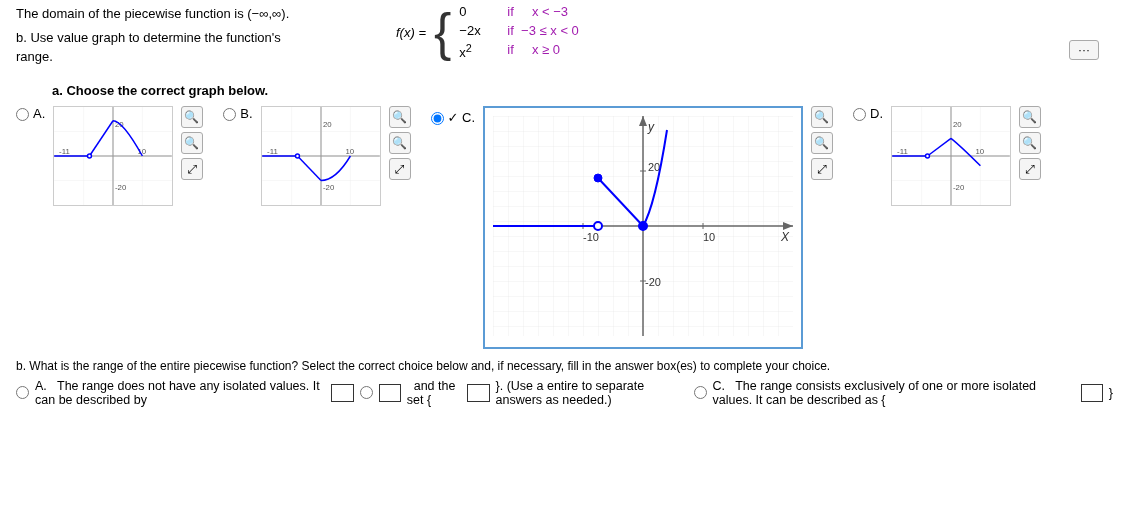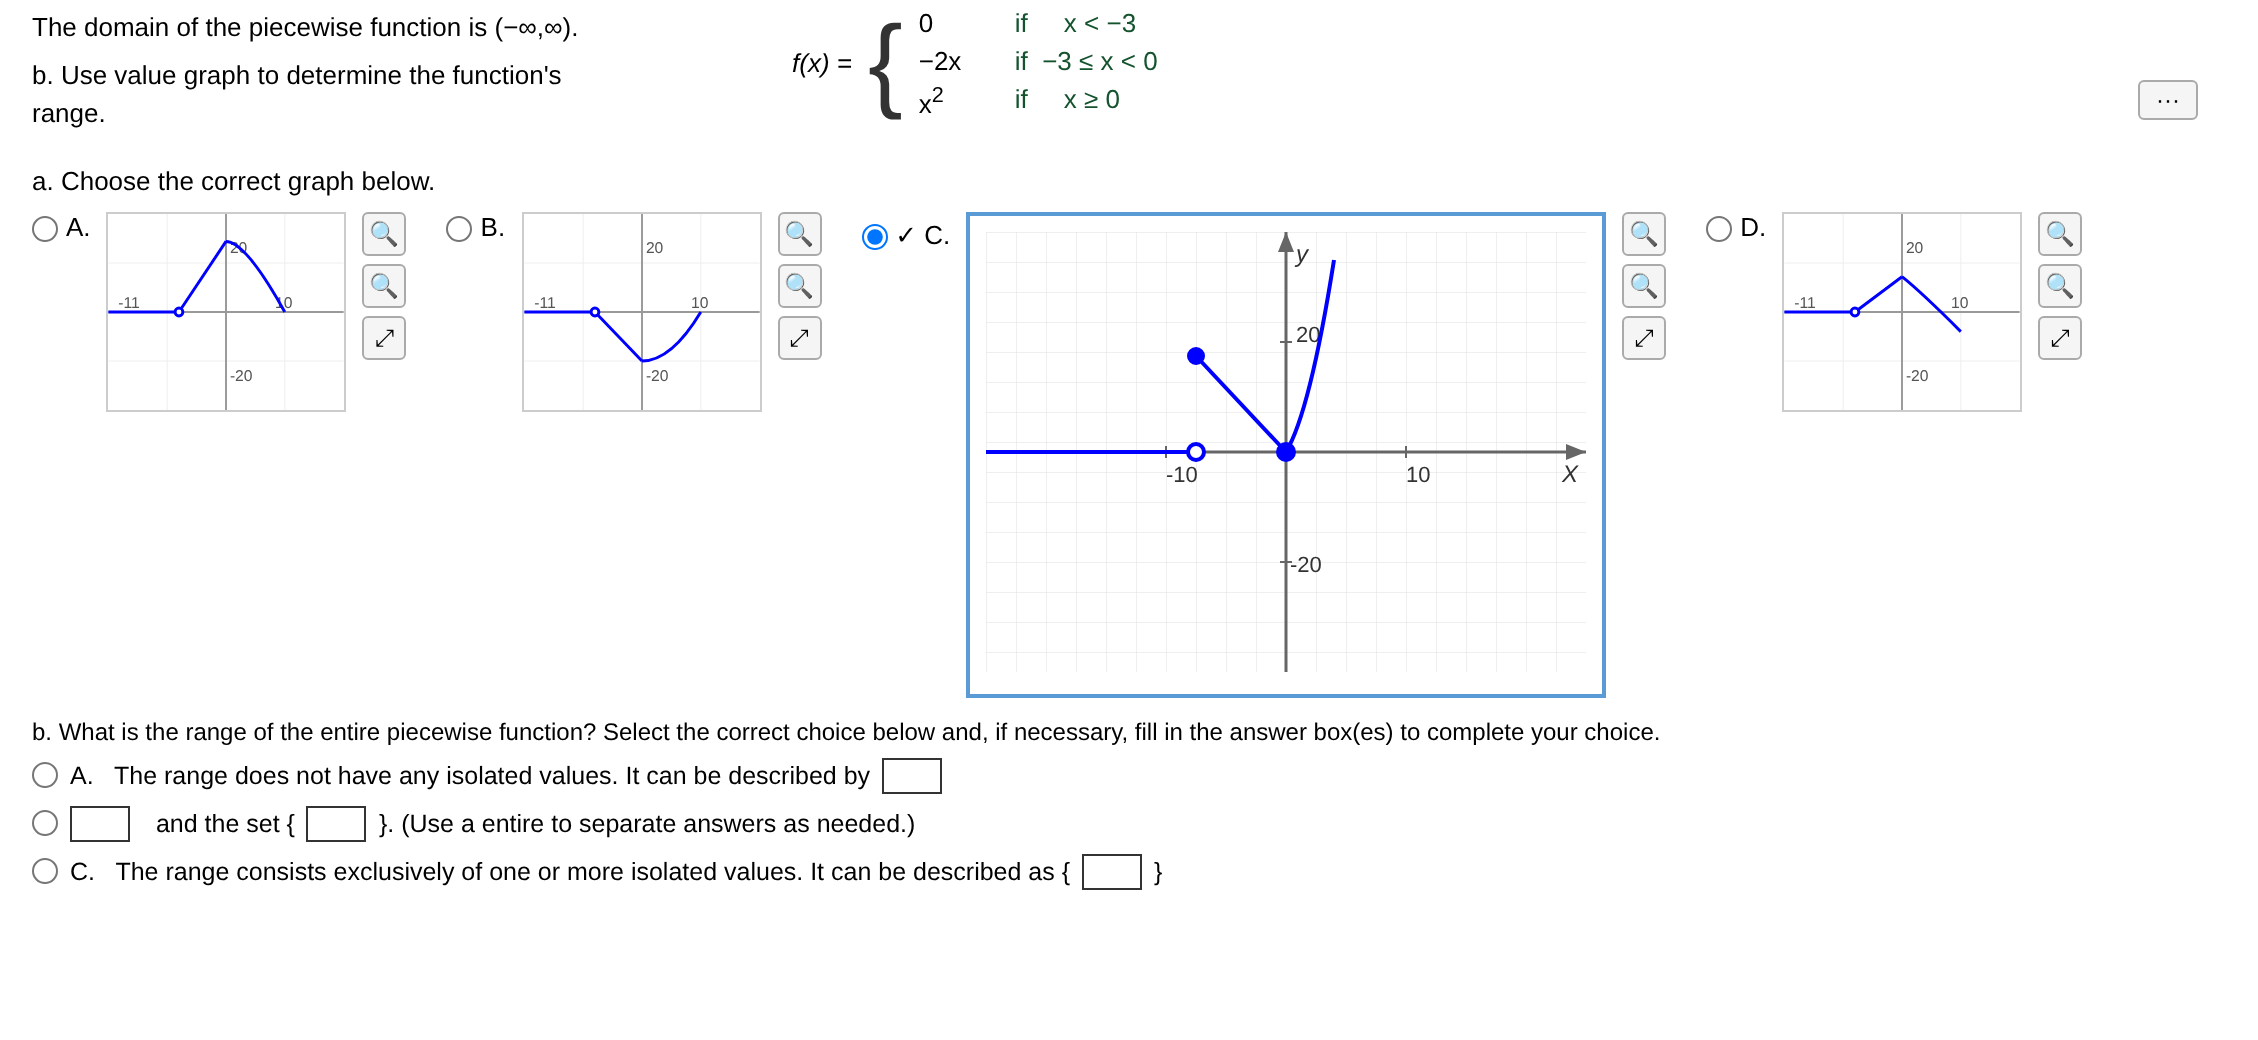--- a/index.html
+++ b/index.html
@@ -64,43 +64,44 @@
     .piecewise-case {
       display: flex;
       gap: 8px;
     }
 
     .piecewise-value {
       min-width: 40px;
     }
 
     .piecewise-condition {
-      color: #14532d;
+      color: #a21caf;
     }
 
     .expand-btn {
       border: 1px solid #aaa;
       background: #f5f5f5;
       border-radius: 3px;
       padding: 2px 8px;
       cursor: pointer;
       font-size: 12px;
       position: absolute;
       right: 30px;
       top: 40px;
     }
 
     .section-a {
       margin-bottom: 10px;
     }
 
     .section-label {
       font-size: 13px;
-      font-weight: normal;
+      font-weight: bold;
       margin-bottom: 8px;
+      margin-left: 36px;
     }
 
     .graphs-row {
       display: flex;
       align-items: flex-start;
       gap: 20px;
     }
 
     .graph-option {
       display: flex;
@@ -170,21 +171,20 @@
       margin-top: 8px;
     }
 
     .section-b-text {
       font-size: 12px;
       margin-bottom: 6px;
     }
 
     .answer-options {
       display: flex;
-      flex-direction: column;
       gap: 6px;
     }
 
     .answer-option {
       display: flex;
       align-items: center;
       gap: 6px;
       font-size: 12.5px;
     }
 

